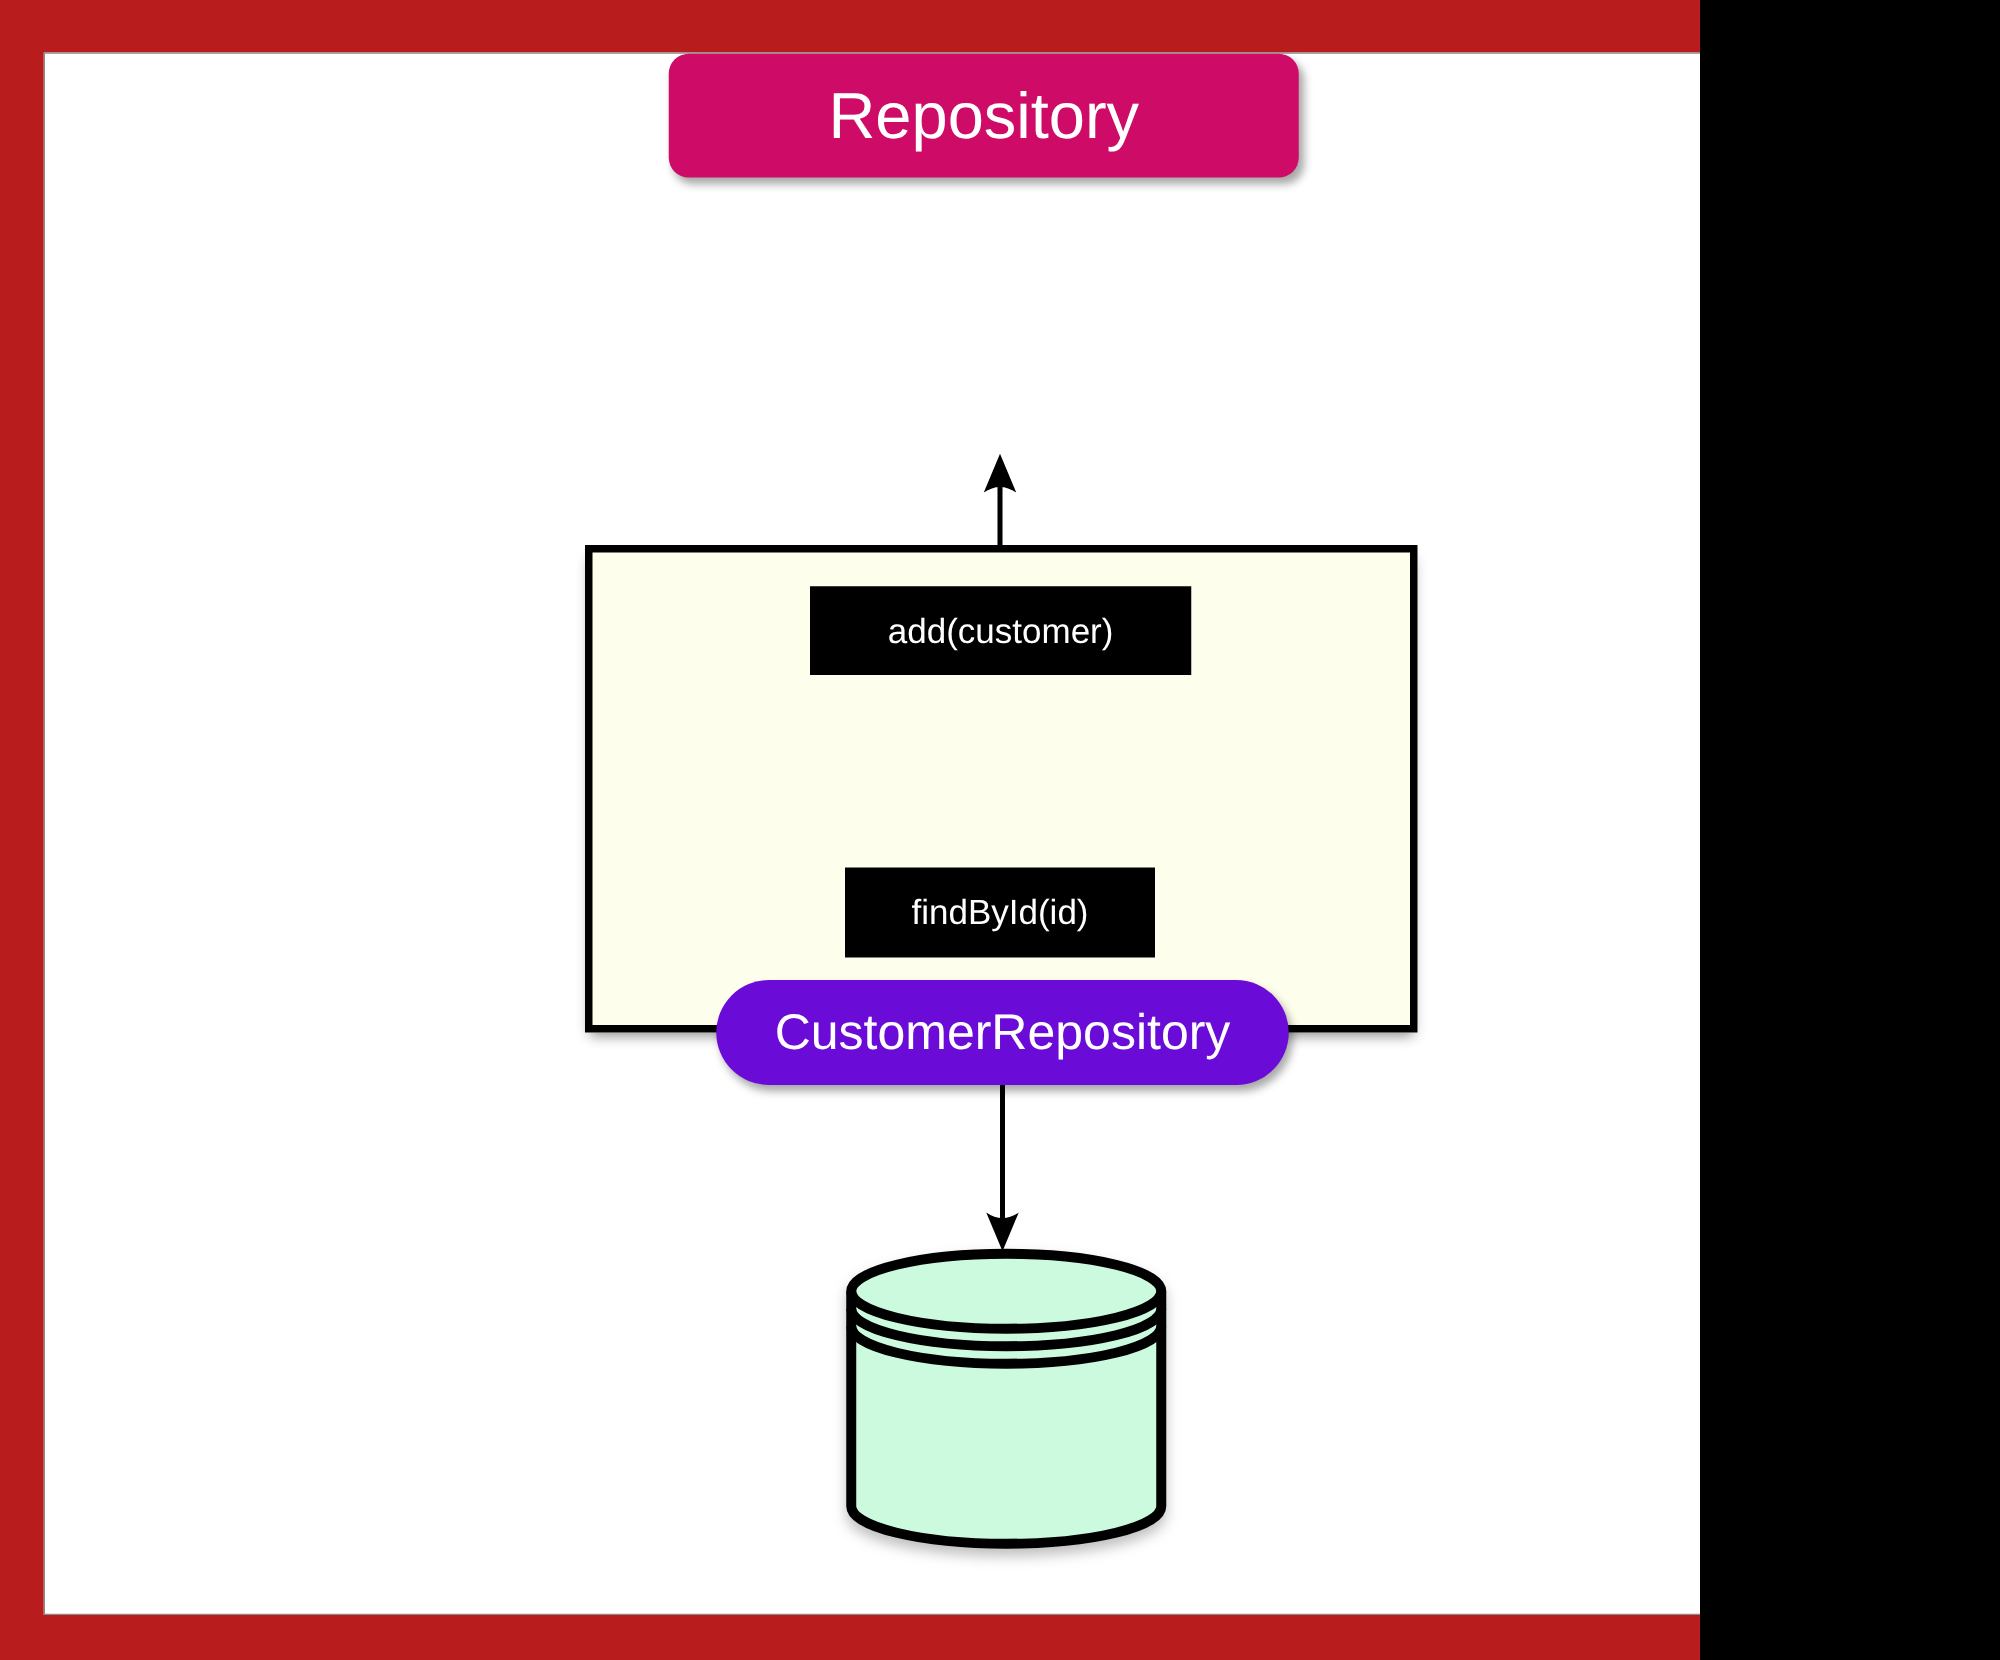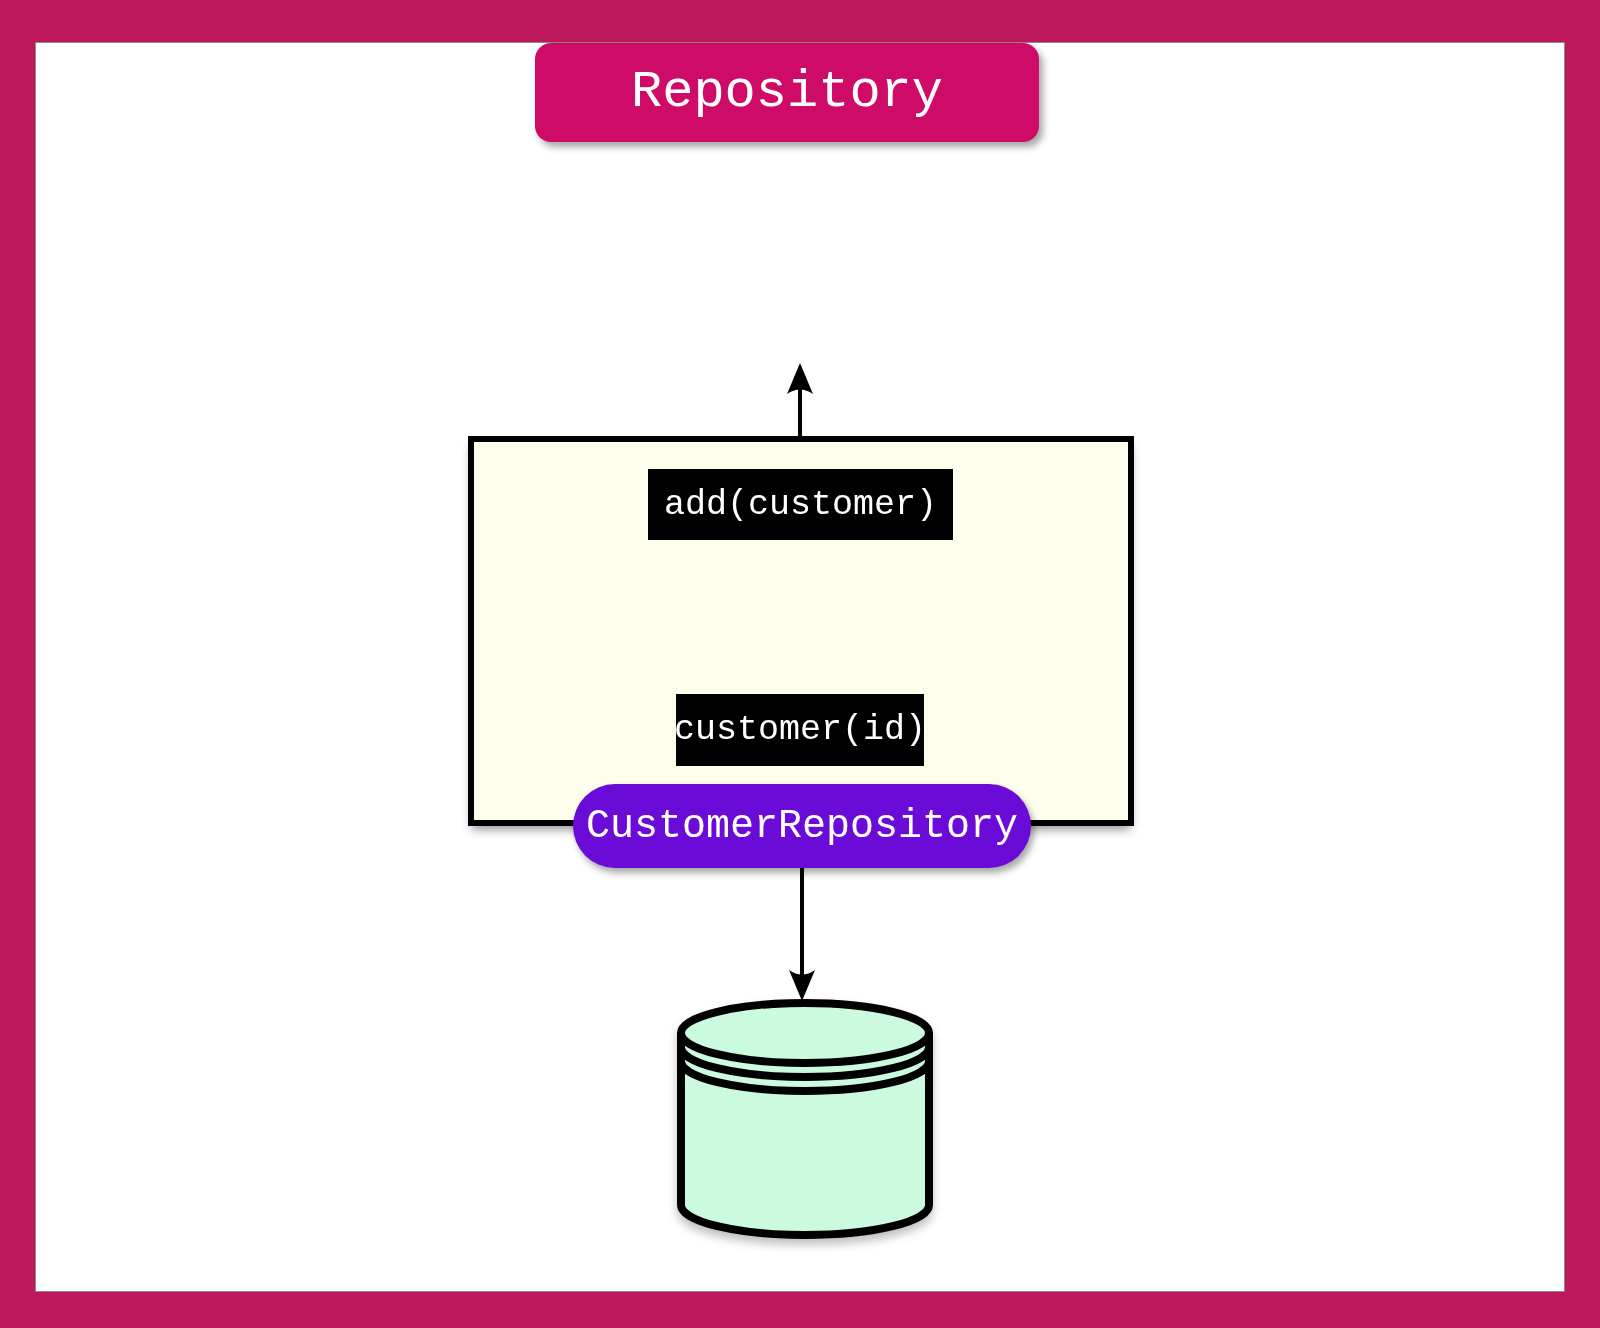--- a/index.html
+++ b/index.html
@@ -2,24 +2,23 @@
 <html><head>
 <meta charset="utf-8">
 <style>
   html,body{margin:0;padding:0;}
   body{
     font-family:"Liberation Sans", sans-serif;
     background:#000;
   }
   #page{
     position:relative;
-    width:1600px;height:1328px;
-    background:#be185d;
+    width:1360px;height:1328px;
+    background:#b91c1c;
     overflow:hidden;
-    font-family:Liberation Mono, monospace;
   }
   .canvas{
     position:absolute;
     left:35px;top:42px;
     width:1530px;height:1250px;
     background:#ffffff;
     border:1px solid #8a8a8a;
     box-sizing:border-box;
   }
   .node{
@@ -46,21 +45,21 @@
   }
   .repo-box{
     left:467px;top:435px;width:666px;height:390px;
     background:#fefeec;
     border:6px solid #000000;
     box-shadow:0 7px 10px -4px rgba(0,0,0,0.45);
     z-index:1;
   }
   .method-bar{
     background:#000000;color:#ffffff;
-    font-size:35px;
+    font-size:28px;
     z-index:2;
   }
   .method-add{left:647px;top:468px;width:305px;height:71px;}
   .method-remove{left:621px;top:577px;width:357px;height:74px;}
   .method-find{left:675px;top:693px;width:248px;height:72px;}
   .repo-pill{
     left:572px;top:783px;width:458px;height:84px;
     background:#6b0bd7;color:#ffffff;
     border-radius:42px;
     font-size:40px;
@@ -94,21 +93,21 @@
     </svg>
 
     <div class="node repo-box" style="left:432px;top:393px;"></div>
 
     <div class="node method-bar method-add" style="left:612px;top:426px;">
       <span>add(customer)</span>
     </div>
 
 
     <div class="node method-bar method-find" style="left:640px;top:651px;">
-      <span>customer(id)</span>
+      <span>findById(id)</span>
     </div>
 
     <div class="node repo-pill" style="left:537px;top:741px;">
       <span>CustomerRepository</span>
     </div>
 
     <svg class="arrow-svg arrow-down" style="left:746px;top:823px;" width="40" height="136" viewBox="0 0 40 136">
       <line x1="20" y1="0" x2="20" y2="114" stroke="#000" stroke-width="4"></line>
       <path d="M20 135 L33 104 Q20 113 7 104 Z" fill="#000"></path>
     </svg>

